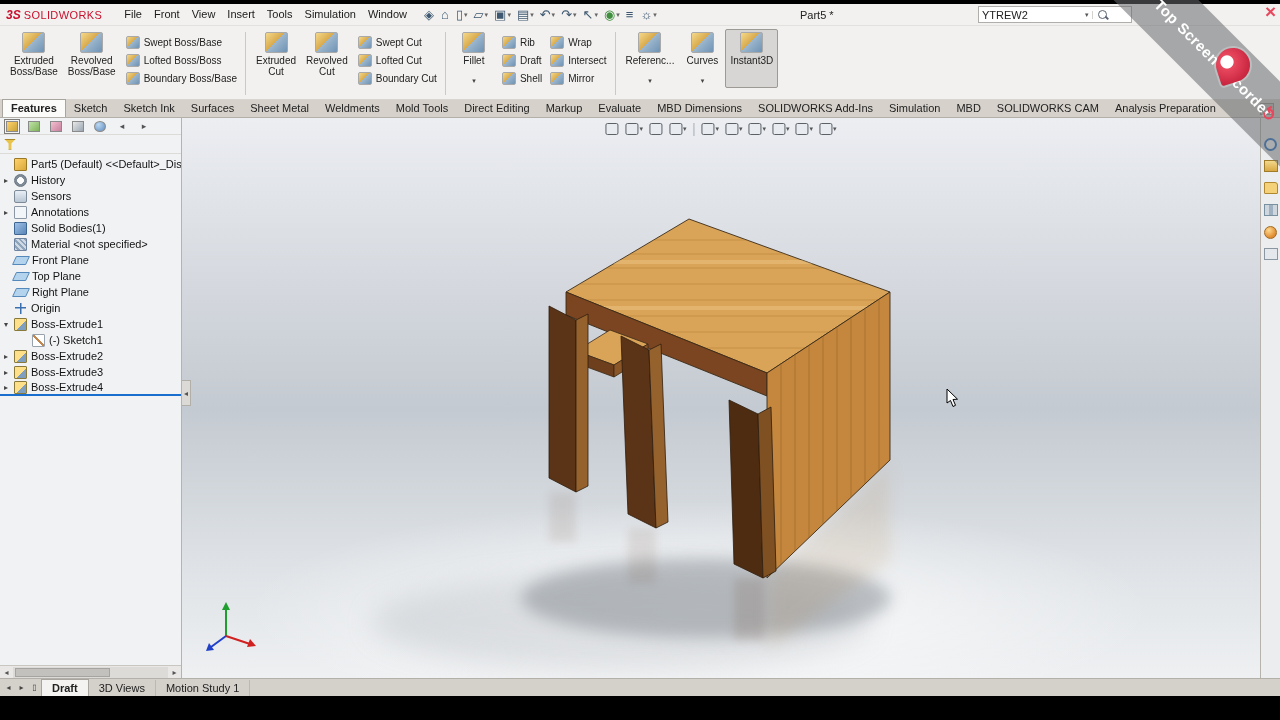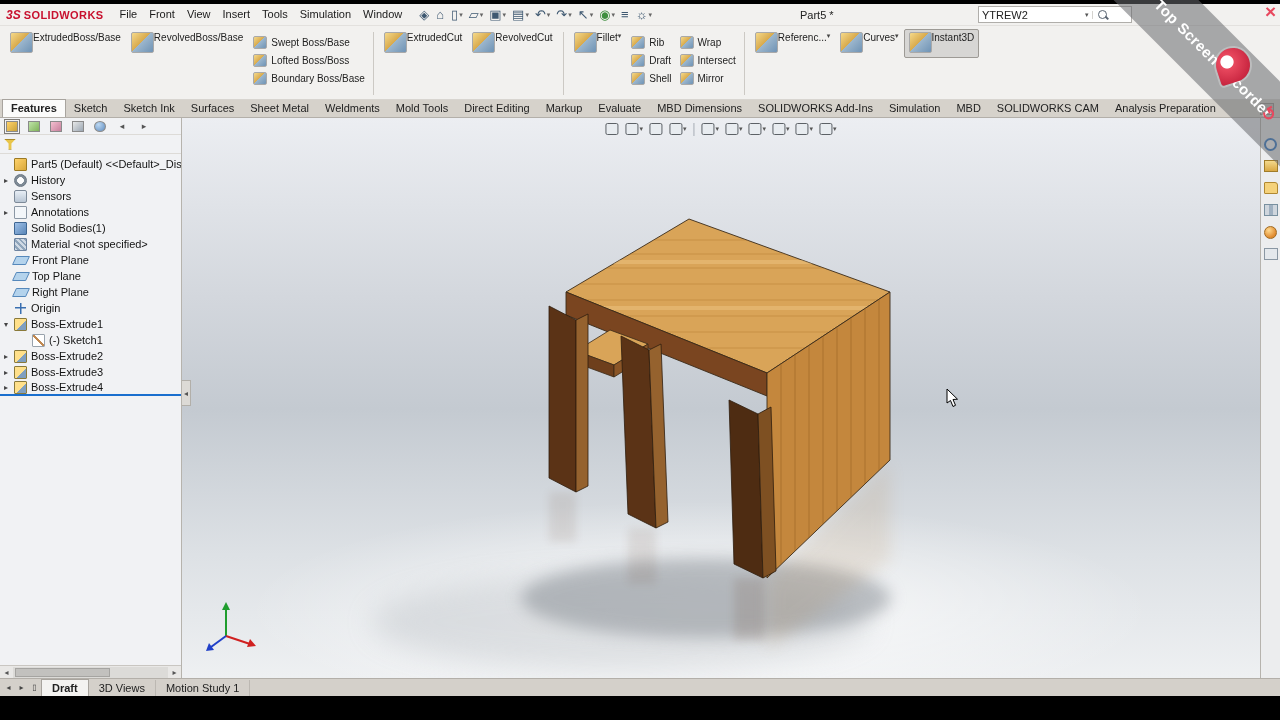--- a/index.html
+++ b/index.html
@@ -6,23 +6,23 @@
   html,body{width:1280px;height:720px;overflow:hidden}
   body{font-family:"Liberation Sans",sans-serif;background:#000;-webkit-font-smoothing:antialiased}
   .screen{position:relative;width:1280px;height:720px;background:#000;overflow:hidden}
 
   
   .bar-top{position:absolute;left:0;top:0;width:1280px;height:4px;background:#000}
   .bar-bottom{position:absolute;left:0;top:706px;width:1280px;height:14px;background:#000}
 
   
   .menubar{position:absolute;left:0;top:4px;width:1280px;height:22px;background:#f2f1ef;display:flex;align-items:center;padding:0 6px;border-bottom:1px solid #e3e1de}
-  .brand{display:flex;align-items:baseline;gap:3px;margin-right:10px}
+  .brand{display:flex;align-items:baseline;gap:3px;margin-right:16px}
   .brand-mark{color:#c8102e;font-weight:bold;font-style:italic;font-size:12px}
-  .brand-name{color:#c8102e;font-weight:bold;font-size:11px;letter-spacing:.4px}
+  .brand-name{color:#c8102e;font-weight:normal;font-size:11px;letter-spacing:.4px}
   .menus{display:flex;align-items:center}
   .menu-item{padding:0 6px;font-size:11px;color:#1a1a1a;line-height:21px;cursor:default}
   .quickbar{display:flex;align-items:center;margin-left:8px}
   .qb-item{display:flex;align-items:center;padding:0 3px;height:20px}
   .qb-ico{font-size:13px;line-height:13px;color:#3e5871}
   .qb-caret{font-size:7px;color:#666;margin-left:1px}
   .ic-pin::before{content:"◈"}
   .ic-home::before{content:"⌂"}
   .ic-new-document::before{content:"▯"}
   .ic-open-folder::before{content:"▱"}
@@ -40,21 +40,21 @@
   .search-caret{font-size:7px;color:#555;padding:0 3px;border-right:1px solid #d5d3cf}
   .mag{position:relative;width:12px;height:12px;margin-left:4px}
   .mag::before{content:"";position:absolute;left:1px;top:1px;width:7px;height:7px;border:1.5px solid #5a6572;border-radius:50%}
   .mag::after{content:"";position:absolute;left:8px;top:8px;width:4px;height:1.5px;background:#5a6572;transform:rotate(45deg)}
 
   
   .ribbon{position:absolute;left:0;top:26px;width:1280px;height:74px;background:#f2f1ef;display:flex;align-items:stretch;padding:2px 2px 0 2px;border-bottom:1px solid #d8d5d0}
   .rb-group{display:flex;align-items:flex-start;padding:1px 3px}
   .rb-sep{width:1px;background:#ccc9c4;margin:4px 2px}
   .rb-larges{display:flex}
-  .rb-large{min-width:46px;display:flex;align-items:flex-start;padding:2px 4px;font-size:10px;color:#222;border:1px solid transparent;border-radius:2px}
+  .rb-large{min-width:46px;display:flex;flex-direction:column;align-items:center;padding:2px 4px;font-size:10px;color:#222;border:1px solid transparent;border-radius:2px}
   .rb-large.pressed{background:#d7d6d4;border-color:#9d9a95}
   .rb-ico{width:23px;height:21px;border-radius:2px;border:1px solid #a9a9a9;background:linear-gradient(135deg,#f5d98a 0%,#d9ab4e 45%,#9db7cd 46%,#6f93b5 100%);margin-bottom:2px}
   .rb-t{line-height:11px;height:11px;white-space:nowrap}
   .rb-c{font-size:7px;color:#444;height:8px;line-height:7px}
   .rb-smalls{display:flex;flex-direction:column;justify-content:flex-start;margin-top:4px;margin-left:2px}
   .rb-small{display:flex;align-items:center;gap:4px;font-size:10px;color:#222;height:18px;white-space:nowrap;padding:0 3px}
   .rb-sico{width:14px;height:13px;flex:none;border-radius:2px;border:1px solid #a9a9a9;background:linear-gradient(135deg,#f5d98a 0%,#d9ab4e 45%,#9db7cd 46%,#6f93b5 100%)}
 
   
   .tabbar{position:absolute;left:0;top:100px;width:1280px;height:18px;background:#d6d2cb;display:flex;align-items:flex-end;padding-left:2px;border-bottom:1px solid #b3afa9}
@@ -291,20 +291,35 @@
             <span class="rb-ico ic-extruded-cut"></span>
             <span class="rb-t">Extruded</span>
             <span class="rb-t">Cut</span>
             <span class="rb-c"></span>
           </div>
           <div class="rb-large">
             <span class="rb-ico ic-revolved-cut"></span>
             <span class="rb-t">Revolved</span>
             <span class="rb-t">Cut</span>
             <span class="rb-c"></span>
+          </div>
+        </div>
+      <div class="rb-smalls">
+
+      <div class="rb-small">
+            <span class="rb-sico ic-swept-cut"></span>
+            <span>Swept Cut</span>
+          </div>
+          <div class="rb-small">
+            <span class="rb-sico ic-lofted-cut"></span>
+            <span>Lofted Cut</span>
+          </div>
+          <div class="rb-small">
+            <span class="rb-sico ic-boundary-cut"></span>
+            <span>Boundary Cut</span>
           </div>
         </div>
     </div>
     <div class="rb-sep"></div>
 
     <div class="rb-group">
       <div class="rb-larges">
 
       <div class="rb-large">
             <span class="rb-ico ic-fillet"></span>

